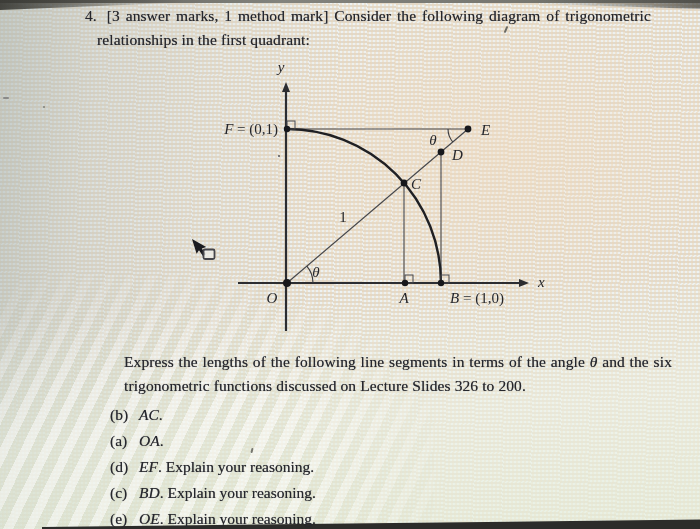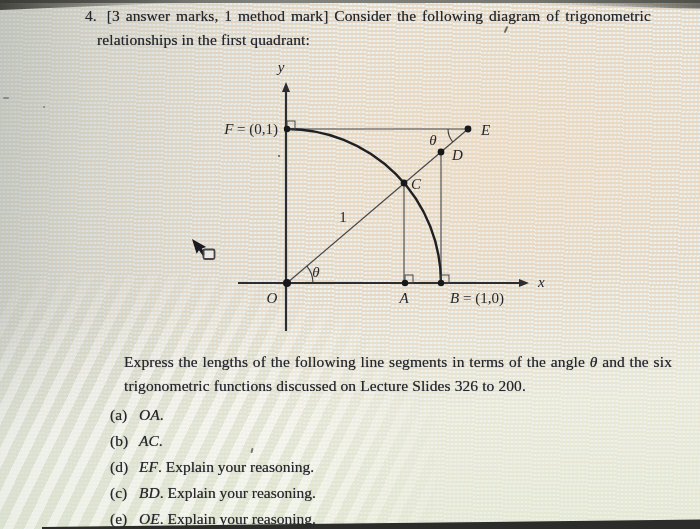--- a/index.html
+++ b/index.html
@@ -142,22 +142,22 @@
     <path d="M192 239 L196.6 253.8 L199 250.2 L203 256.2 L205.6 254.3 L201.8 248.6 L206.2 246.9 Z" fill="#1b1b1f"></path>
     <rect x="203.5" y="249.5" width="11" height="9.5" rx="1.5" fill="rgba(238,238,232,0.75)" stroke="#45454a" stroke-width="1.8"></rect>
   </svg>
 
   <div class="instructions ink">
     <div class="tline justify"><span>Express the lengths of the following line segments in terms of the angle </span><span class="math">θ</span><span> and the six</span></div>
     <div class="tline">trigonometric functions discussed on Lecture Slides 326 to 200.</div>
   </div>
 
   <div class="tasks ink">
+    <div class="task"><span class="marker">(b)</span><span class="math">AC</span><span>.</span></div>
     <div class="task"><span class="marker">(a)</span><span class="math">OA</span><span>.</span></div>
-    <div class="task"><span class="marker">(b)</span><span class="math">AC</span><span>.</span></div>
     <div class="task"><span class="marker">(d)</span><span class="math">EF</span><span>. Explain your reasoning.</span></div>
     <div class="task"><span class="marker">(c)</span><span class="math">BD</span><span>. Explain your reasoning.</span></div>
     <div class="task"><span class="marker">(e)</span><span class="math">OE</span><span>. Explain your reasoning.</span></div>
   </div>
 
   <div>
     <div class="artifact a-tick1"></div>
     <div class="artifact a-tick2"></div>
     <div class="artifact a-dot1"></div>
     <div class="artifact a-dot2"></div>

